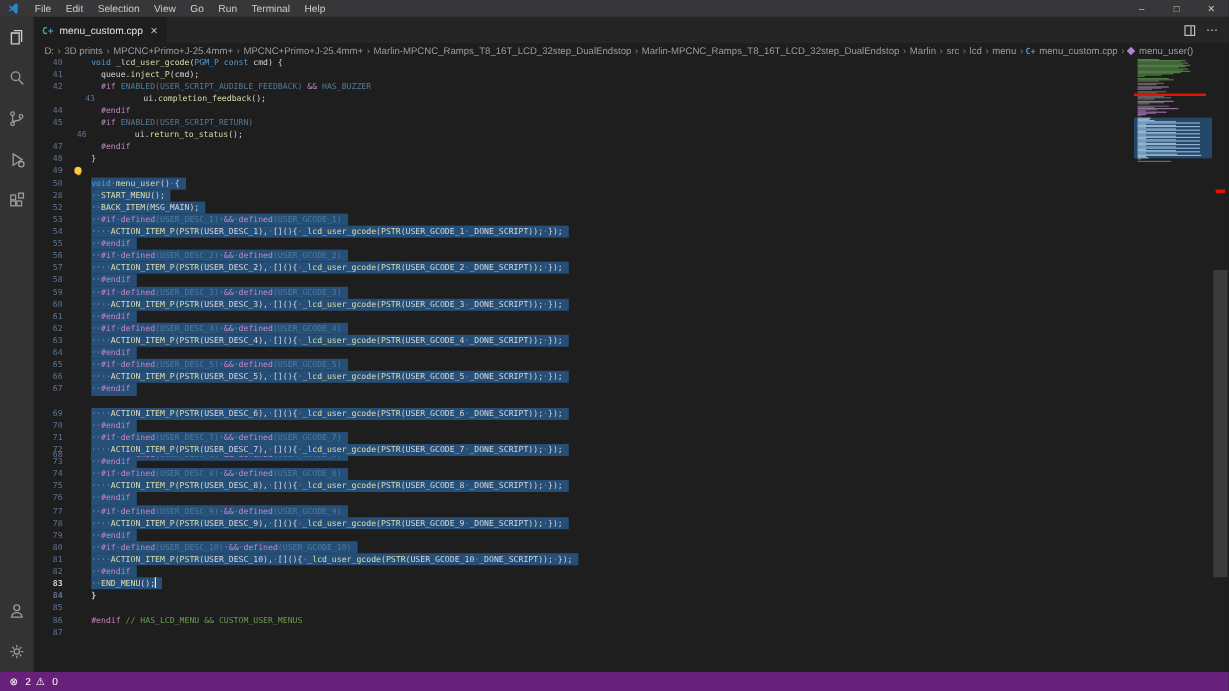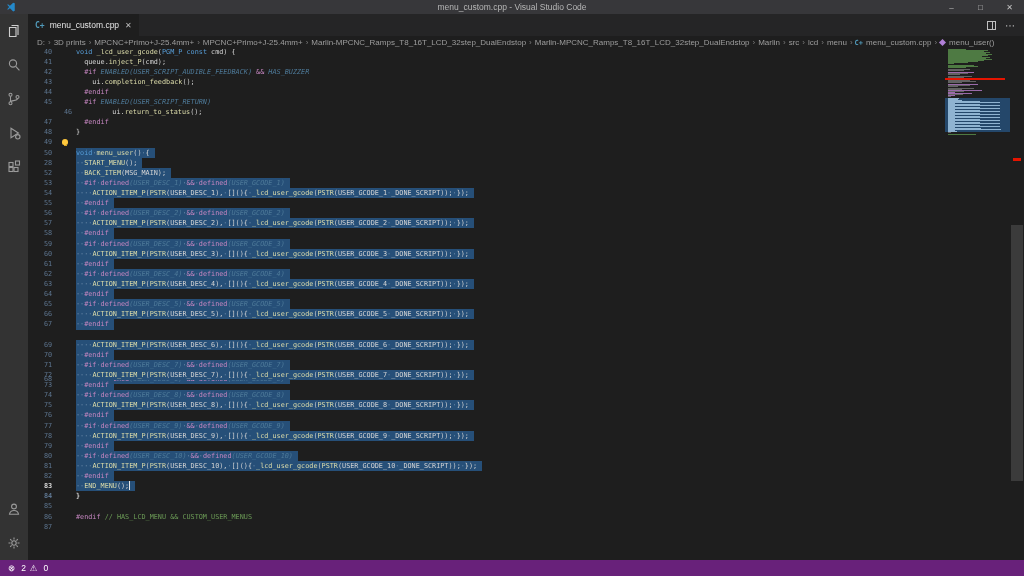--- a/index.html
+++ b/index.html
@@ -54,21 +54,21 @@
   
   .editor { position:absolute; top:49px; left:28px; right:0; bottom:16px; background:#1e1e1e;
             overflow:hidden; font-family:"DejaVu Sans Mono", monospace; font-size:6.8px; }
   .line { position:absolute; left:0; right:79px; height:10.11px; line-height:10.11px; white-space:pre; }
   .lnum { position:absolute; left:0; width:22px; text-align:right; color:#5d7590;padding-left:16px; }
   .lnum.active { color:#d7d7d7; font-weight:bold; }
   .ltext { position:absolute; left:48px;text-align:right; }
   .sel { background:#264f78; padding-right:5px; }
   .tok-p { color:#d4d4d4; }
   .tok-k { color:#c586c0; }
-  .tok-d { color:#4e7a99;font-style:italic; }
+  .tok-d { color:#4e7a99; }
   .tok-b { color:#569cd6; }
   .tok-f { color:#dcdcaa; }
   .tok-c { color:#6a9955; }
   .ws { font-style:normal; color:rgba(210,225,240,.42); }
   .caret { display:inline-block; width:1px; height:8.5px; background:#e8e8e8; vertical-align:-1.5px; }
   .lightbulb { position:absolute; left:34px; width:6px; height:6px; background:#ffc83d;
                border-radius:50% 50% 35% 35%; }
   .lightbulb::after { content:""; position:absolute; left:1.5px; top:5.5px; width:3px; height:1.5px; background:#d8a520; }
 
   
@@ -91,21 +91,30 @@
                   border:1px solid #fff; border-bottom:none; border-radius:3.5px 3.5px 0 0; }
   .bell::after { content:""; position:absolute; left:0; top:5.5px; width:8px; height:1px; background:#fff; }
 </style>
 </head>
 <body>
 
 <div class="titlebar">
   <svg class="vscode-logo" viewBox="0 0 16 16">
     <path d="M11.5 1 14 2v12l-2.5 1-5.2-5.1-3.1 2.4L2 11.4l3-3.4-3-3.4 1.2-.9 3.1 2.4z" fill="#2489ca"></path>
   </svg>
-  <div class="window-title">menu_custom.cpp - Visual Studio Code</div>
+  <div class="menubar" id="menubar">
+      <span class="menu-item">File</span>
+      <span class="menu-item">Edit</span>
+      <span class="menu-item">Selection</span>
+      <span class="menu-item">View</span>
+      <span class="menu-item">Go</span>
+      <span class="menu-item">Run</span>
+      <span class="menu-item">Terminal</span>
+      <span class="menu-item">Help</span>
+    </div>
   <div class="win-controls">
     <span class="win-btn">–</span>
     <span class="win-btn">□</span>
     <span class="win-btn">✕</span>
   </div>
 </div>
 
 <div class="activitybar">
   <div class="ab-icon active">
     <svg width="16" height="16" viewBox="0 0 16 16">
@@ -193,21 +202,21 @@
     <span class="crumb-sep">›</span>
     <span class="crumb-icon-method"></span>
     <span class="crumb">menu_user()</span>
   </div>
 
 <div class="editor" id="editor">
   <div id="code-lines">
       <div class="line" style="top: -2.5px;"><span class="lnum">40</span><span class="ltext"><span class="tok-b">void </span><span class="tok-f">_lcd_user_gcode</span><span class="tok-p">(</span><span class="tok-b">PGM_P</span><span class="tok-p"> </span><span class="tok-b">const</span><span class="tok-p"> cmd) {</span></span></div>
       <div class="line" style="top: 7.61px;"><span class="lnum">41</span><span class="ltext"><span class="tok-p">  queue.</span><span class="tok-f">inject_P</span><span class="tok-p">(cmd);</span></span></div>
       <div class="line" style="top: 17.72px;"><span class="lnum">42</span><span class="ltext"><span class="tok-p">  </span><span class="tok-k">#if </span><span class="tok-d">ENABLED(USER_SCRIPT_AUDIBLE_FEEDBACK)</span><span class="tok-k"> &amp;&amp; </span><span class="tok-d">HAS_BUZZER</span></span></div>
-      <div class="line" style="top: 27.83px;"><span class="lnum">43</span><span class="ltext"><span class="tok-p">    ui.</span><span class="tok-f">completion_feedback</span><span class="tok-p">();</span></span></div>
+      <div class="line" style="top: 27.83px; margin-left: 27px;"><span class="lnum">43</span><span class="ltext"><span class="tok-p">    ui.</span><span class="tok-f">completion_feedback</span><span class="tok-p">();</span></span></div>
       <div class="line" style="top: 37.94px;"><span class="lnum">44</span><span class="ltext"><span class="tok-p">  </span><span class="tok-k">#endif</span></span></div>
       <div class="line" style="top: 48.05px;"><span class="lnum">45</span><span class="ltext"><span class="tok-p">  </span><span class="tok-k">#if </span><span class="tok-d">ENABLED(USER_SCRIPT_RETURN)</span></span></div>
       <div class="line" style="top: 58.16px; margin-left: 20px;"><span class="lnum">46</span><span class="ltext"><span class="tok-p">    ui.</span><span class="tok-f">return_to_status</span><span class="tok-p">();</span></span></div>
       <div class="line" style="top: 68.27px;"><span class="lnum">47</span><span class="ltext"><span class="tok-p">  </span><span class="tok-k">#endif</span></span></div>
       <div class="line" style="top: 78.38px;"><span class="lnum">48</span><span class="ltext"><span class="tok-p">}</span></span></div>
       <div class="line" style="top: 88.49px;"><span class="lnum">49</span><span class="ltext"></span><span class="lightbulb" style="top: 2px;"></span></div>
       <div class="line" style="top: 98.6px;"><span class="lnum">50</span><span class="ltext sel"><span class="tok-b">void<i class="ws">·</i></span><span class="tok-f">menu_user</span><span class="tok-p">()<i class="ws">·</i>{</span></span></div>
       <div class="line" style="top: 108.71px;"><span class="lnum">28</span><span class="ltext sel"><span class="tok-p"><i class="ws">··</i></span><span class="tok-f">START_MENU</span><span class="tok-p">();</span></span></div>
       <div class="line" style="top: 118.82px;"><span class="lnum">52</span><span class="ltext sel"><span class="tok-p"><i class="ws">··</i></span><span class="tok-f">BACK_ITEM</span><span class="tok-p">(MSG_MAIN);</span></span></div>
       <div class="line" style="top: 128.93px;"><span class="lnum">53</span><span class="ltext sel"><span class="tok-p"><i class="ws">··</i></span><span class="tok-k">#if<i class="ws">·</i>defined</span><span class="tok-d">(USER_DESC_1)</span><span class="tok-k"><i class="ws">·</i>&amp;&amp;<i class="ws">·</i>defined</span><span class="tok-d">(USER_GCODE_1)</span></span></div>

